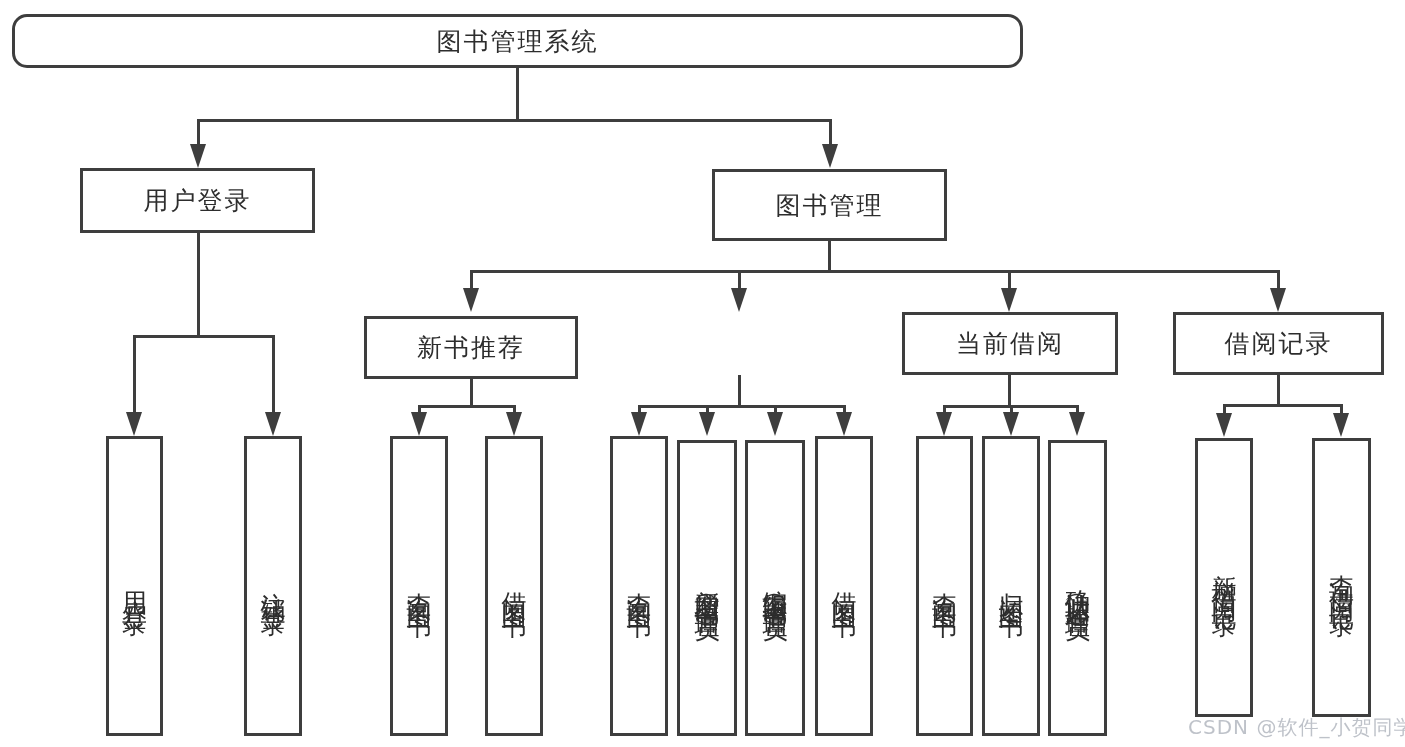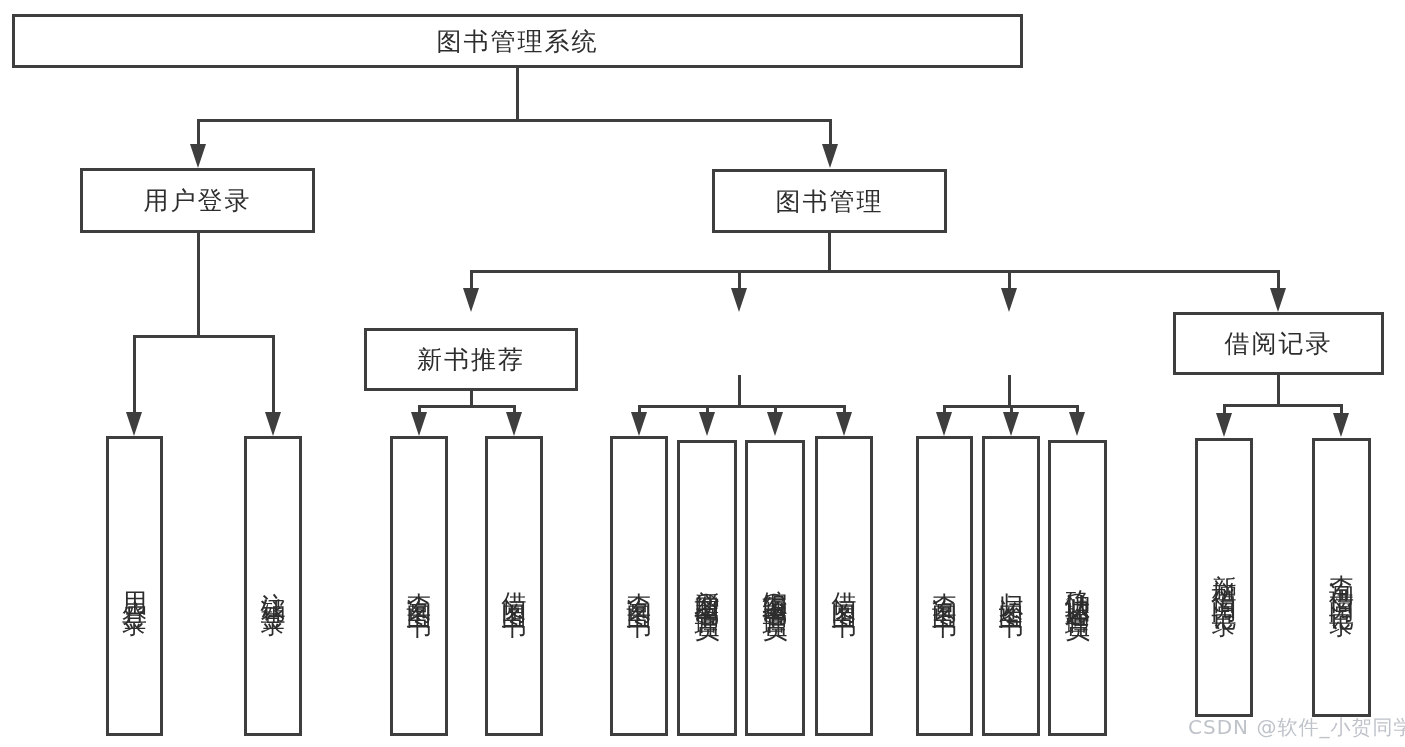--- a/index.html
+++ b/index.html
@@ -60,35 +60,35 @@
     letter-spacing:1px;
     white-space:nowrap;
     z-index:5;
   }
 </style>
 </head>
 <body>
 
 <div id="canvas">
 
-  <div class="box" style="left:12px;top:14px;width:1011px;height:54px;">
+  <div class="box" style="left:12px;top:14px;width:1011px;height:54px;border-radius:15px;">
     <span class="hlabel">图书管理系统</span>
   </div>
 
   <div class="ln" style="left:516px;top:68px;width:3px;height:54px;"></div>
   <div class="ln" style="left:197px;top:119px;width:635px;height:3px;"></div>
   <div class="ln" style="left:197px;top:119px;width:3px;height:28px;"></div>
   <div class="arrow" style="left:190px;top:144px;"></div>
   <div class="ln" style="left:829px;top:119px;width:3px;height:28px;"></div>
   <div class="arrow" style="left:822px;top:144px;"></div>
 
   <div class="box" style="left:80px;top:168px;width:235px;height:65px;">
     <span class="hlabel">用户登录</span>
   </div>
-  <div class="box" style="left:712px;top:169px;width:235px;height:64px;">
+  <div class="box" style="left:712px;top:169px;width:235px;height:72px;">
     <span class="hlabel">图书管理</span>
   </div>
 
   <div class="ln" style="left:197px;top:233px;width:3px;height:105px;"></div>
   <div class="ln" style="left:133px;top:335px;width:142px;height:3px;"></div>
   <div class="ln" style="left:133px;top:335px;width:3px;height:78px;"></div>
   <div class="arrow" style="left:126px;top:412px;"></div>
   <div class="ln" style="left:272px;top:335px;width:3px;height:78px;"></div>
   <div class="arrow" style="left:265px;top:412px;"></div>
 
@@ -96,22 +96,25 @@
   <div class="ln" style="left:470px;top:270px;width:810px;height:3px;"></div>
   <div class="ln" style="left:470px;top:270px;width:3px;height:18px;"></div>
   <div class="arrow" style="left:463px;top:288px;"></div>
   <div class="ln" style="left:738px;top:270px;width:3px;height:18px;"></div>
   <div class="arrow" style="left:731px;top:288px;"></div>
   <div class="ln" style="left:1008px;top:270px;width:3px;height:18px;"></div>
   <div class="arrow" style="left:1001px;top:288px;"></div>
   <div class="ln" style="left:1277px;top:270px;width:3px;height:18px;"></div>
   <div class="arrow" style="left:1270px;top:288px;"></div>
 
-  <div class="box" style="left:364px;top:328px;width:214px;height:63px;">
+  <div class="box" style="left:364px;top:316px;width:214px;height:63px;">
     <span class="hlabel">新书推荐</span>
+  </div>
+  <div class="box" style="left:902px;top:312px;width:216px;height:63px;">
+    <span class="hlabel">当前借阅</span>
   </div>
   <div class="box" style="left:1173px;top:312px;width:211px;height:63px;">
     <span class="hlabel">借阅记录</span>
   </div>
 
   <div class="ln" style="left:470px;top:375px;width:3px;height:33px;"></div>
   <div class="ln" style="left:418px;top:405px;width:98px;height:3px;"></div>
   <div class="ln" style="left:418px;top:405px;width:3px;height:9px;"></div>
   <div class="arrow" style="left:411px;top:412px;"></div>
   <div class="ln" style="left:513px;top:405px;width:3px;height:9px;"></div>

